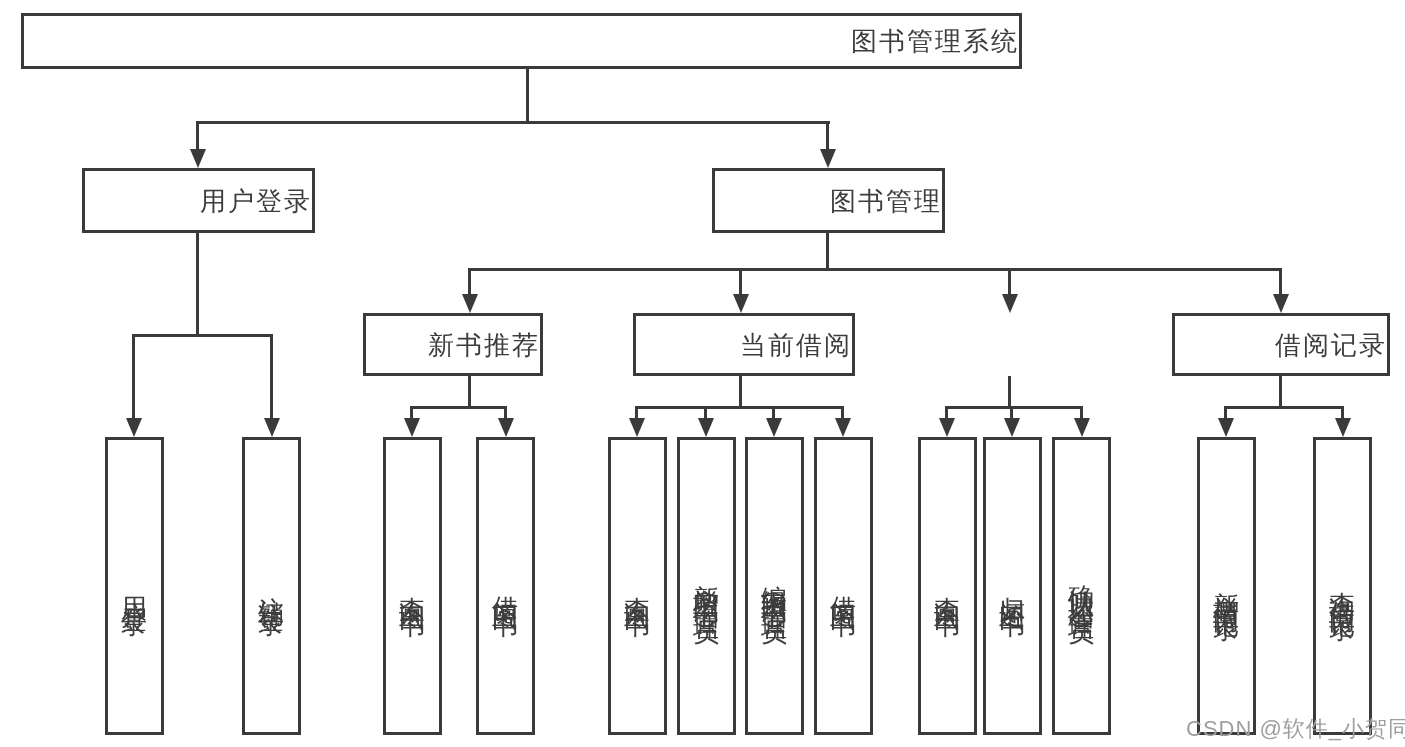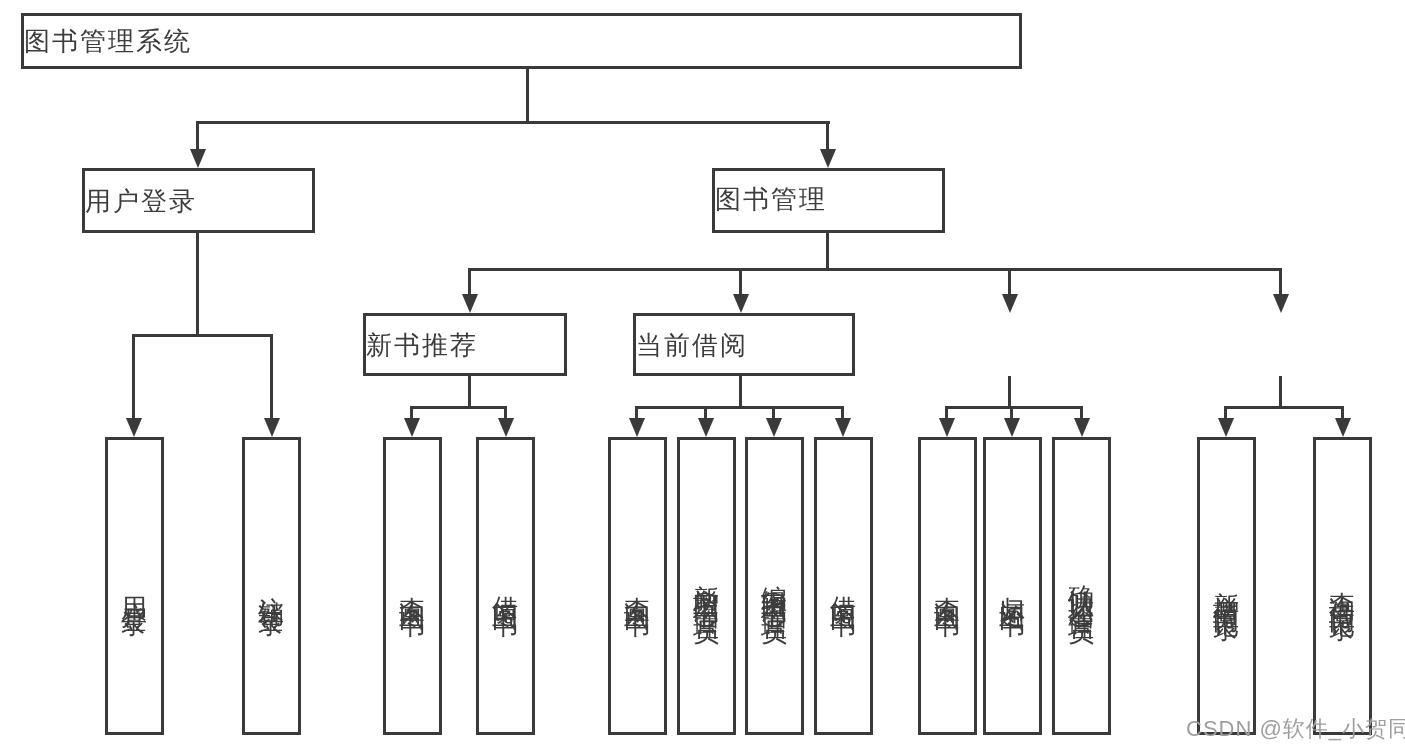--- a/index.html
+++ b/index.html
@@ -9,21 +9,21 @@
     --watermark:#9e9e9e;
   }
   html,body{margin:0;padding:0;background:var(--background);}
   #stage{
     position:relative;width:1405px;height:747px;background:var(--background);
     font-family:"Liberation Sans","DejaVu Sans",sans-serif;color:var(--text);
     overflow:hidden;
   }
   .node{
     position:absolute;box-sizing:border-box;border:3px solid var(--line);
-    background:var(--background);display:flex;align-items:center;justify-content:flex-start;
+    background:var(--background);display:flex;align-items:center;justify-content:flex-end;
   }
   .node .lbl{
     font-size:26px;letter-spacing:2px;color:var(--text);white-space:nowrap;line-height:1;
   }
   .vnode{
     position:absolute;box-sizing:border-box;border:3px solid var(--line);
     background:var(--background);width:59px;height:298px;top:437px;
     display:flex;align-items:center;justify-content:center;
   }
   .vnode .vlbl{
@@ -47,29 +47,32 @@
 
 <div id="stage">
 
   <div class="node" style="left:21px;top:13px;width:1001px;height:56px;">
     <span class="lbl">图书管理系统</span>
   </div>
 
   <div class="node" style="left:82px;top:168px;width:233px;height:65px;">
     <span class="lbl">用户登录</span>
   </div>
-  <div class="node" style="left:712px;top:168px;width:233px;height:65px;font-family:Liberation Mono, monospace;">
+  <div class="node" style="left:712px;top:168px;width:233px;height:65px;">
     <span class="lbl">图书管理</span>
   </div>
 
-  <div class="node" style="left:363px;top:313px;width:204px;height:63px;">
+  <div class="node" style="left:363px;top:313px;width:180px;height:63px;">
     <span class="lbl">新书推荐</span>
   </div>
   <div class="node" style="left:633px;top:313px;width:222px;height:63px;">
     <span class="lbl">当前借阅</span>
+  </div>
+  <div class="node" style="left:1172px;top:313px;width:218px;height:63px;">
+    <span class="lbl">借阅记录</span>
   </div>
 
   <div class="vnode" style="left:105px;">
     <span class="vlbl">用户登录</span>
   </div>
   <div class="vnode" style="left:242px;">
     <span class="vlbl">注销登录</span>
   </div>
 
   <div class="vnode" style="left:383px;">

